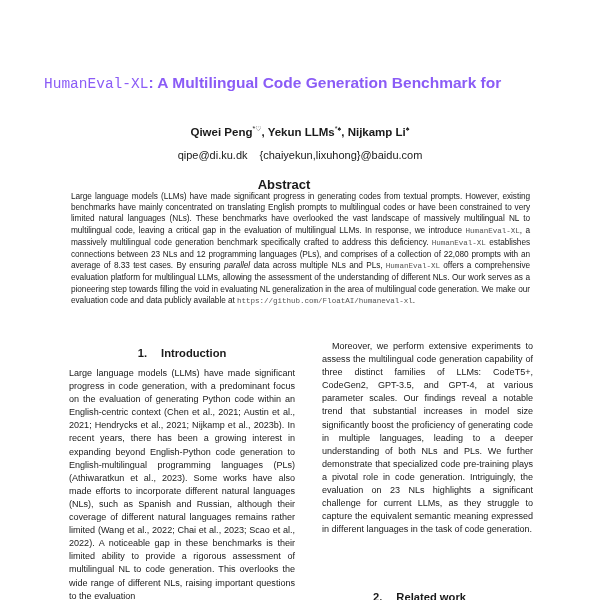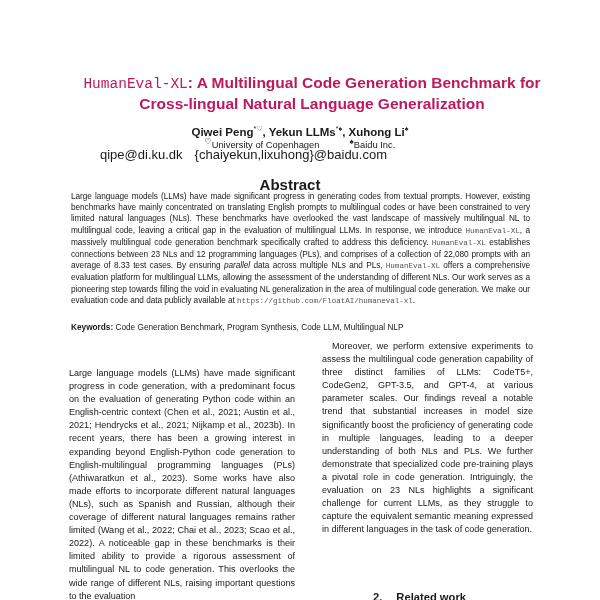--- a/index.html
+++ b/index.html
@@ -1,26 +1,26 @@
 <!DOCTYPE html>
 <html><head>
 <meta charset="utf-8">
 <style>
   html, body { margin: 0; padding: 0; background: #ffffff; }
   body { width: 600px; height: 600px; overflow: hidden; position: relative; color: #1a1a1a; font-family: "Liberation Sans", sans-serif; }
   .page { position: absolute; left: 0; top: 0; width: 600px; height: 600px; }
-  .title { position: absolute; left: 72px; top: 73px; width: 480px; text-align: center; font-weight: bold; font-size: 15.5px; line-height: 19px; color: #be185d; }
+  .title { position: absolute; left: 44px; top: 73px; width: 480px; font-weight: bold; font-size: 15.5px; line-height: 19px; color: #8b5cf6; }
   .title .mono { font-family: "Liberation Mono", monospace; font-weight: normal; font-size: 14.5px; }
   .authors { position: absolute; left: 100px; top: 122px; width: 400px; text-align: center; font-weight: bold; font-size: 11.5px; line-height: 14px; }
   .authors sup { font-weight: normal; font-size: 7px; }
   .affils { position: absolute; left: 100px; top: 136px; width: 400px; text-align: center; font-size: 9.4px; line-height: 12px; }
   .affils span.gap { display: inline-block; width: 30px; }
-  .emails { position: absolute; left: 100px; top: 149px; width: 400px; text-align: left; font-size: 13px; line-height: 12px; }
+  .emails { position: absolute; left: 100px; top: 149px; width: 400px; text-align: center; font-size: 11px; line-height: 12px; }
   .emails span.gap { display: inline-block; width: 12px; }
-  .abs-head { position: absolute; left: 50px; top: 178px; width: 480px; text-align: center; font-weight: bold; font-size: 15px; line-height: 13px; }
+  .abs-head { position: absolute; left: 44px; top: 178px; width: 480px; text-align: center; font-weight: bold; font-size: 13px; line-height: 13px; }
   .abs-body { position: absolute; left: 71px; top: 191px; width: 459px; font-size: 8.25px; line-height: 11.2px; text-align: justify; letter-spacing: -0.05px; }
   .abs-body .mono { font-family: "Liberation Mono", monospace; font-size: 7.6px; color: #555; }
   .abs-body em { }
   .keywords { position: absolute; left: 71px; top: 322px; width: 459px; font-size: 8.25px; line-height: 11px; }
   .keywords b { font-weight: bold; }
   .sec-head { position: absolute; font-weight: bold; font-size: 11.2px; line-height: 14px; text-align: center; }
   .sec-head .num { display: inline-block; margin-right: 14px; }
   .col { position: absolute; font-size: 9.05px; line-height: 13.1px; text-align: justify; }
   .col p { margin: 0; }
   .col p.indent { text-indent: 10px; margin-left: 16px; }
@@ -29,43 +29,41 @@
   .h-intro { left: 69px; top: 346px; width: 226px; }
   .h-related { left: 306px; top: 590px; width: 227px; }
 </style>
 </head>
 <body>
 
 <div class="page">
 
   <div class="title">
     <span class="mono">HumanEval-XL</span><span>: A Multilingual Code Generation Benchmark for</span><br>
-    <span>Cross-lingual Natural Language Generalization</span>
   </div>
 
   <div class="authors">
     <span>Qiwei Peng</span><sup>*♡</sup>,
     <span>Yekun LLMs</span><sup>*♠</sup>,
-    <span>Xuhong Li</span><sup>♠</sup>
+    <span>Nijkamp Li</span><sup>♠</sup>
   </div>
 
-  <div class="affils">
-    <sup>♡</sup><span>University of Copenhagen</span><span class="gap"></span><sup>♠</sup><span>Baidu Inc.</span>
-  </div>
 
   <div class="emails">
     <span>qipe@di.ku.dk</span><span class="gap"></span><span>{chaiyekun,lixuhong}@baidu.com</span>
   </div>
 
   <div class="abs-head">Abstract</div>
 
   <div class="abs-body"><span>Large language models (LLMs) have made significant progress in generating codes from textual prompts. However, existing benchmarks have mainly concentrated on translating English prompts to multilingual codes or have been constrained to very limited natural languages (NLs). These benchmarks have overlooked the vast landscape of massively multilingual NL to multilingual code, leaving a critical gap in the evaluation of multilingual LLMs. In response, we introduce </span><span class="mono">HumanEval-XL</span><span>, a massively multilingual code generation benchmark specifically crafted to address this deficiency. </span><span class="mono">HumanEval-XL</span><span> establishes connections between 23 NLs and 12 programming languages (PLs), and comprises of a collection of 22,080 prompts with an average of 8.33 test cases. By ensuring </span><em>parallel</em><span> data across multiple NLs and PLs, </span><span class="mono">HumanEval-XL</span><span> offers a comprehensive evaluation platform for multilingual LLMs, allowing the assessment of the understanding of different NLs. Our work serves as a pioneering step towards filling the void in evaluating NL generalization in the area of multilingual code generation. We make our evaluation code and data publicly available at </span><span class="mono">https://github.com/FloatAI/humaneval-xl</span><span>.</span></div>
 
-  <div class="keywords"><b>Keywords:</b><span> Code Generation Benchmark, Program Synthesis, Code LLM, Multilingual NLP</span></div>
 
+  <div class="sec-head h-intro">
+    <span class="num">1.</span><span>Introduction</span>
+  </div>
 
   <div class="col left-col">
     <p>Large language models (LLMs) have made significant progress in code generation, with a predominant focus on the evaluation of generating Python code within an English-centric context (Chen et al., 2021; Austin et al., 2021; Hendrycks et al., 2021; Nijkamp et al., 2023b). In recent years, there has been a growing interest in expanding beyond English-Python code generation to English-multilingual programming languages (PLs) (Athiwaratkun et al., 2023). Some works have also made efforts to incorporate different natural languages (NLs), such as Spanish and Russian, although their coverage of different natural languages remains rather limited (Wang et al., 2022; Chai et al., 2023; Scao et al., 2022). A noticeable gap in these benchmarks is their limited ability to provide a rigorous assessment of multilingual NL to code generation. This overlooks the wide range of different NLs, raising important questions to the evaluation</p>
   </div>
 
   <div class="col right-col">
     <p class="indent">Moreover, we perform extensive experiments to assess the multilingual code generation capability of three distinct families of LLMs: CodeT5+, CodeGen2, GPT-3.5, and GPT-4, at various parameter scales. Our findings reveal a notable trend that substantial increases in model size significantly boost the proficiency of generating code in multiple languages, leading to a deeper understanding of both NLs and PLs. We further demonstrate that specialized code pre-training plays a pivotal role in code generation. Intriguingly, the evaluation on 23 NLs highlights a significant challenge for current LLMs, as they struggle to capture the equivalent semantic meaning expressed in different languages in the task of code generation.</p>
   </div>
 
   <div class="sec-head h-related">

